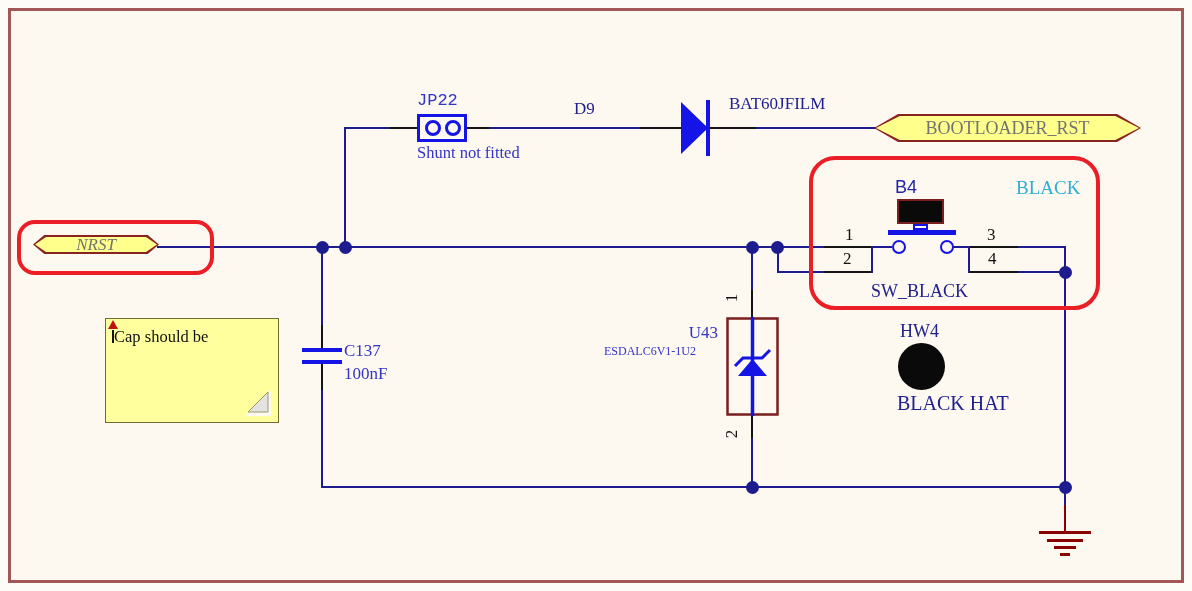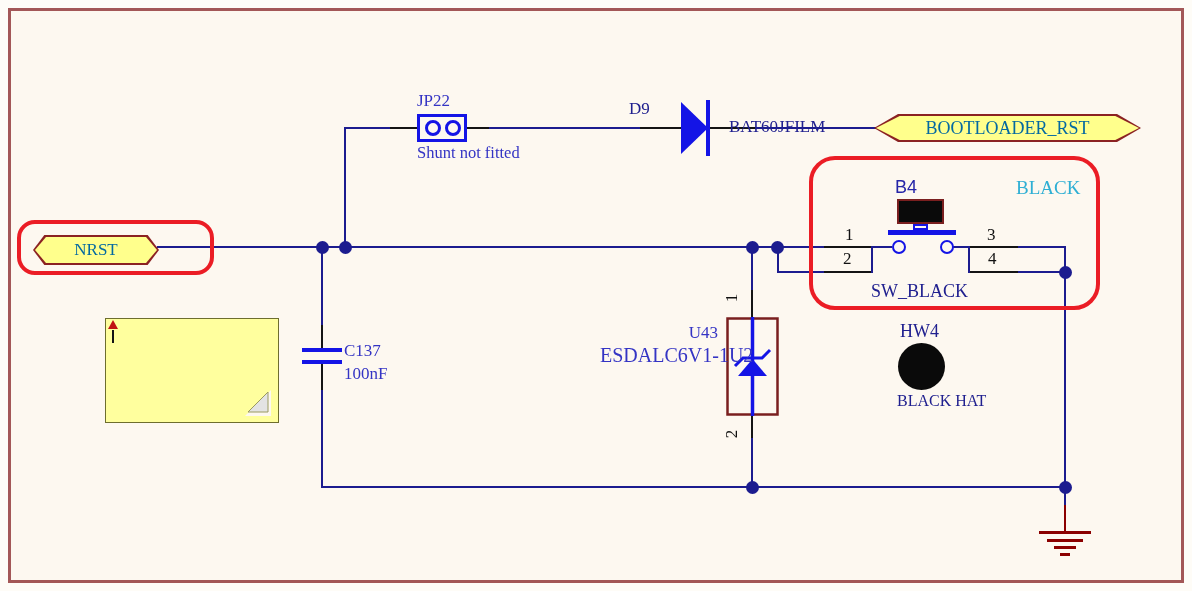--- a/index.html
+++ b/index.html
@@ -32,21 +32,21 @@
   .cyan{color:#2FAFD4;font-size:19px;}
   .sans{font-family:"Liberation Sans","DejaVu Sans",sans-serif;}
   .rot{transform:rotate(-90deg);transform-origin:center center;}
   .title{font-size:23px;color:#20208F;letter-spacing:0.5px;}
   
   .flag{position:absolute;}
   .flag .outer{position:absolute;inset:0;background:#8B2222;
     clip-path:polygon(0 50%,9% 0,91% 0,100% 50%,91% 100%,9% 100%);}
   .flag .inner{position:absolute;left:2px;top:2px;right:2px;bottom:2px;background:#FFFF8C;
     clip-path:polygon(0 50%,9% 0,91% 0,100% 50%,91% 100%,9% 100%);
-    display:flex;align-items:center;justify-content:center;color:#0369a1;}
+    display:flex;align-items:center;justify-content:center;color:#737373;}
   
   .redring{position:absolute;border:4.5px solid #EB1D25;background:transparent;}
   
   .note{position:absolute;left:105px;top:318px;width:164px;height:96px;background:#FFFF9E;
         border:1.5px solid #6E6E2E;color:#111;font-size:16.5px;line-height:21px;
         padding:7px 0 0 8px;box-sizing:content-box;}
   .notetri{position:absolute;width:0;height:0;border-left:5px solid transparent;
            border-right:5px solid transparent;border-bottom:9px solid #C11212;}
 </style>
 </head>
@@ -98,75 +98,76 @@
 
   <div class="dr" style="left:1064px;top:505px;width:2px;height:28px;"></div>
   <div class="dr" style="left:1039px;top:531px;width:52px;height:3px;"></div>
   <div class="dr" style="left:1047px;top:539px;width:36px;height:3px;"></div>
   <div class="dr" style="left:1054px;top:546px;width:22px;height:3px;"></div>
   <div class="dr" style="left:1060px;top:553px;width:10px;height:3px;"></div>
 
   <div class="jpbox" style="left:417px;top:114px;width:44px;height:22px;"></div>
   <div class="jpcirc" style="left:425px;top:120px;"></div>
   <div class="jpcirc" style="left:445px;top:120px;"></div>
-  <div class="lbl blue" style="left:417px;top:92px;">JP22</div>
+  <div class="lbl blue" style="left:417px;top:92px;font-family:Liberation Mono, monospace;">JP22</div>
   <div class="lbl blue" style="left:417px;top:144px;font-size:16.5px;">Shunt not fitted</div>
 
   <div class="tri-right" style="left:681px;top:102px;"></div>
   <div style="position:absolute;left:706px;top:100px;width:4px;height:56px;background:#1414E6;"></div>
-  <div class="lbl navy" style="left:629px;top:100px;font-family:Liberation Serif, serif;">D9</div>
-  <div class="lbl navy" style="left:729px;top:118px;">BAT60JFILM</div>
+  <div class="lbl navy" style="left:574px;top:100px;font-family:Liberation Serif, serif;">D9</div>
+  <div class="lbl navy" style="left:729px;top:95px;">BAT60JFILM</div>
 
   <div class="flag" style="left:874px;top:114px;width:267px;height:28px;">
     <div class="outer"></div>
     <div class="inner" style="font-size:18px;">BOOTLOADER_RST</div>
   </div>
 
-  <div class="flag" style="left:33px;top:235px;width:126px;height:30px;">
+  <div class="flag" style="left:33px;top:235px;width:126px;height:19px;font-style:italic;">
     <div class="outer"></div>
     <div class="inner" style="font-size:17px;">NRST</div>
   </div>
   <div class="redring" style="left:17px;top:220px;width:189px;height:47px;border-radius:18px;"></div>
 
   <div class="cap-plate" style="left:302px;top:348px;"></div>
   <div class="cap-plate" style="left:302px;top:360px;"></div>
   <div class="lbl blue" style="left:344px;top:342px;">C137</div>
   <div class="lbl blue" style="left:344px;top:365px;">100nF</div>
 
   <div class="note">
+    <div>Cap should be</div>
   </div>
   <div class="notetri" style="left:108px;top:320px;"></div>
   <div class="b" style="left:112px;top:330px;width:2px;height:13px;"></div>
   <svg class="abs" style="left:245px;top:390px;" width="26" height="26">
     <polygon points="26,0 0,26 26,26" fill="#FDF8F0"></polygon>
     <polygon points="23,2 3,22 23,22" fill="#E3E3E3" stroke="#9a9a60" stroke-width="1"></polygon>
   </svg>
 
   <svg class="abs" style="left:726px;top:317px;" width="53" height="99">
     <rect x="1.5" y="1.5" width="50" height="96" fill="none" stroke="#7A1F1F" stroke-width="2.5"></rect>
     <line x1="26.5" y1="0" x2="26.5" y2="99" stroke="#1414E6" stroke-width="3.5"></line>
     <polyline points="9,49 17,41 36,41 44,33" fill="none" stroke="#1414E6" stroke-width="3"></polyline>
     <polygon points="26.5,42 12,59 41,59" fill="#1414E6"></polygon>
   </svg>
   <div class="lbl blue" style="left:640px;top:324px;width:78px;text-align:right;">U43</div>
-  <div class="lbl blue" style="left:600px;top:345px;width:148px;text-align:right;font-size:20px;">ESDALC6V1-1U2</div>
+  <div class="lbl blue" style="left:548px;top:345px;width:148px;text-align:right;font-size:12px;">ESDALC6V1-1U2</div>
   <div class="lbl pin rot" style="left:728px;top:289px;">1</div>
   <div class="lbl pin rot" style="left:728px;top:425px;">2</div>
 
   <div class="redring" style="left:809px;top:156px;width:283px;height:146px;border-radius:26px;"></div>
   <div class="lbl sans" style="left:895px;top:178px;font-size:18px;color:#2525A8;">B4</div>
   <div class="lbl cyan" style="left:1016px;top:178px;">BLACK</div>
   <div class="swcap" style="left:897px;top:199px;"></div>
   <div class="swstem" style="left:913px;top:224px;"></div>
   <div class="swbar" style="left:888px;top:230px;"></div>
   <div class="swcirc" style="left:892px;top:240px;"></div>
   <div class="swcirc" style="left:940px;top:240px;"></div>
   <div class="lbl pin" style="left:845px;top:226px;">1</div>
   <div class="lbl pin" style="left:843px;top:250px;">2</div>
   <div class="lbl pin" style="left:987px;top:226px;">3</div>
   <div class="lbl pin" style="left:988px;top:250px;">4</div>
   <div class="lbl navy" style="left:871px;top:282px;font-size:18px;">SW_BLACK</div>
 
   <div class="lbl navy" style="left:900px;top:322px;font-size:18px;">HW4</div>
   <div class="hatcirc" style="left:898px;top:343px;"></div>
-  <div class="lbl navy" style="left:897px;top:393px;font-size:16px;">BLACK HAT</div>
+  <div class="lbl navy" style="left:897px;top:393px;font-size:20px;">BLACK HAT</div>
 
 </div>
 
 </body></html>

